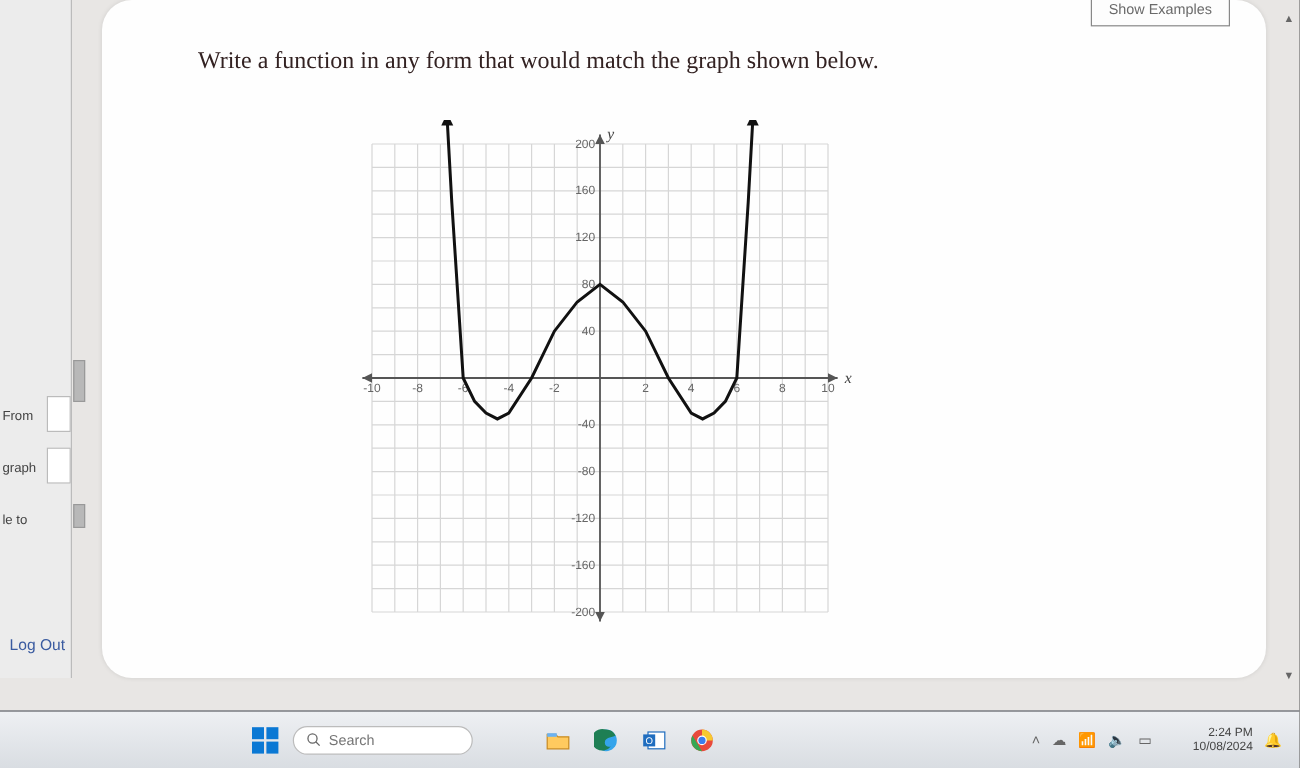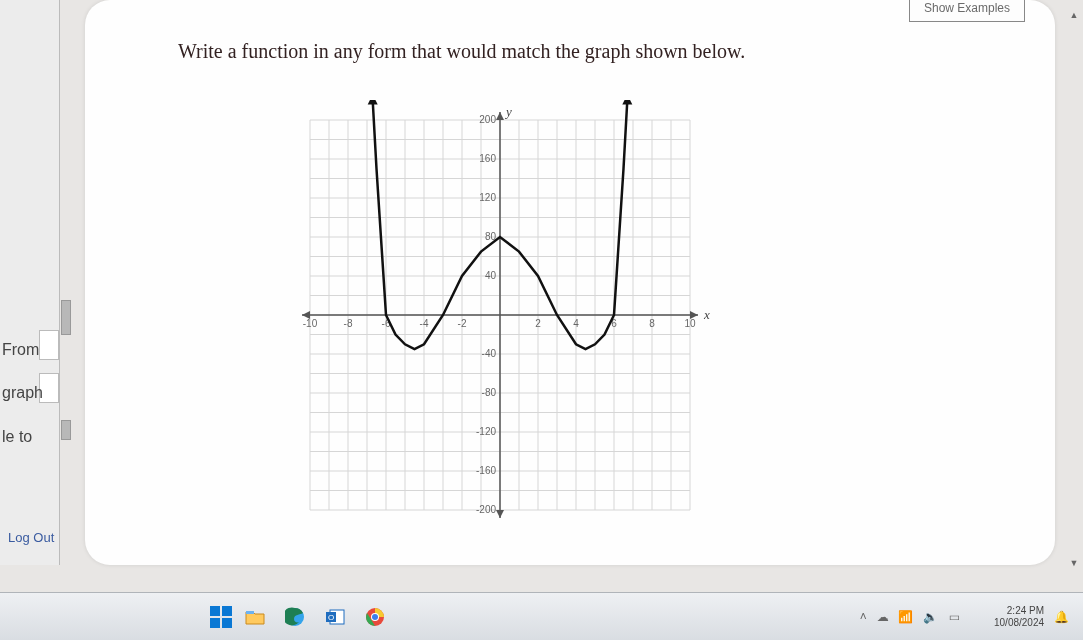--- a/index.html
+++ b/index.html
@@ -18,21 +18,21 @@
     background:#e8e6e4;
   }
   
   .leftpanel {
     position:absolute;
     left:0; top:0;
     width:60px; height:565px;
     background:#ececec;
     border-right:1px solid #bbb;
     font-family:Arial,Helvetica,sans-serif;
-    font-size:16px;
+    font-size:11px;
     color:#555;
   }
   .leftpanel .item {
     position:absolute; left:0;
     width:56px;
     padding:3px 2px;
     color:#444;
   }
   .scrollthumb {
     position:absolute;
@@ -72,21 +72,21 @@
     padding:6px 14px;
     border:1px solid #888;
     background:#fdfdfd;
     font-family:Arial,Helvetica,sans-serif;
     font-size:12px;
     color:#6a6a6a;
     cursor:pointer;
   }
   .prompt {
     position:absolute;
-    left:93px; top:40px;
+    left:80px; top:40px;
     font-size:20px;
     color:#322;
   }
   .graph-wrap {
     position:absolute;
     left:195px; top:100px;
     width:440px;
     height:430px;
   }
   .graph-svg {
@@ -281,20 +281,27 @@
 </div>
 
 <div class="taskbar">
   <div class="spacer-left"></div>
   <div class="startbtn">
     <div></div>
       <div></div>
       <div></div>
       <div></div>
   </div>
+  <div class="searchbox">
+    <svg width="13" height="13" viewBox="0 0 24 24">
+        <circle cx="10" cy="10" r="7" stroke="#666" stroke-width="2" fill="none"></circle>
+        <line x1="15" y1="15" x2="21" y2="21" stroke="#666" stroke-width="2"></line>
+      </svg>
+    <input type="text" placeholder="Search" style="">
+  </div>
   <div class="tb-icons">
     <div class="ico">
       <svg width="20" height="18" viewBox="0 0 20 18">
           <path d="M1 4h7l2 2h9v10H1z" fill="#ffca5f" stroke="#c98a1f"></path>
           <rect x="1" y="3" width="8" height="3" fill="#6bb2f2"></rect>
         </svg>
     </div>
     <div class="ico">
       <svg width="20" height="20" viewBox="0 0 20 20">
           <circle cx="10" cy="10" r="9" fill="#34a4eb"></circle>

